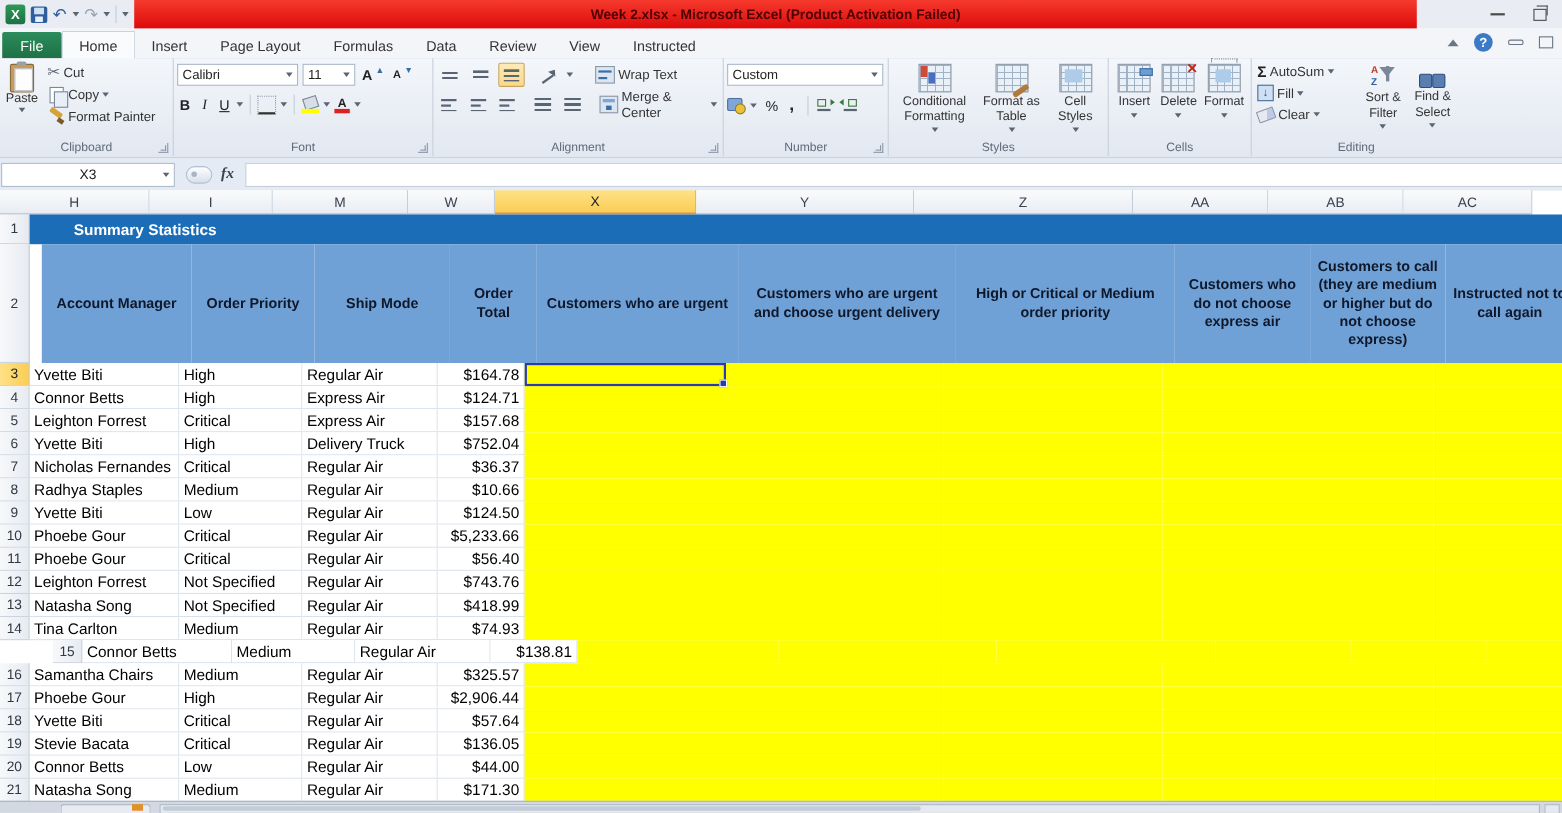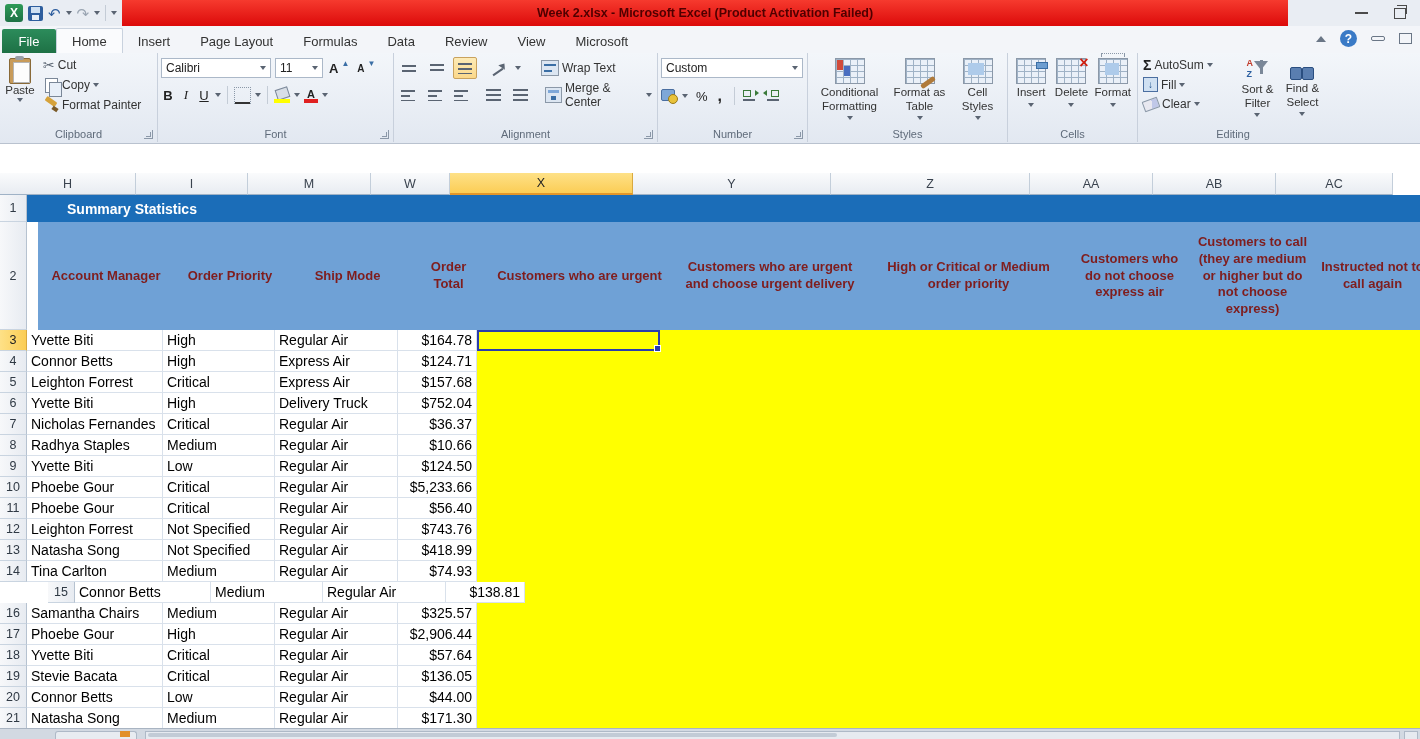--- a/index.html
+++ b/index.html
@@ -150,21 +150,21 @@
   .colheads{display:flex;height:22px;}
   .colh{height:22px;box-sizing:border-box;background:linear-gradient(#FAFBFC,#E8ECF2);border-right:1px solid #C3CEDA;border-bottom:1px solid #9FB2C6;
         display:flex;align-items:center;justify-content:center;font-size:12.5px;color:#39424E;}
   .colh.selh{background:linear-gradient(#FEE187,#FBCD55);border-right:1px solid #D9A93F;border-bottom:2px solid #E2962A;color:#222;}
   .row{display:flex;}
   .rn{width:27px;box-sizing:border-box;background:linear-gradient(90deg,#F7F8FA,#E7EBF1);border-right:1px solid #B6C2D0;border-bottom:1px solid #C9D4E0;
       display:flex;align-items:center;justify-content:center;font-size:12.5px;color:#2F3944;flex:none;}
   .rn.seln{background:linear-gradient(90deg,#FEE187,#FBCD55);border-right:1px solid #D9A93F;color:#222;}
   .cell{box-sizing:border-box;flex:none;overflow:hidden;white-space:nowrap;}
   .title-cell{background:#1B6DB8;color:#fff;font-weight:bold;font-size:14px;display:flex;align-items:center;padding-left:40px;}
-  .hdr2{background:#6FA1D6;color:#7f1d1d;font-weight:bold;font-size:13px;display:flex;align-items:center;justify-content:center;text-align:center;
+  .hdr2{background:#6FA1D6;color:#0f172a;font-weight:bold;font-size:13px;display:flex;align-items:center;justify-content:center;text-align:center;
         white-space:normal;line-height:1.3;padding:0 5px;}
   .cell.data{background:#fff;border-right:1px solid #D9E1EB;border-bottom:1px solid #D9E1EB;font-size:14px;color:#000;
         display:flex;align-items:center;padding:0 4px;}
   .cell.data.num{justify-content:flex-end;}
   .cell.yellow{background:#FFFF00;}
   .sel-overlay{position:absolute;left:477px;top:157px;width:183px;height:21px;box-sizing:border-box;border:2px solid #2A3CAD;background:transparent;}
   .sel-overlay:after{content:"";position:absolute;right:-3px;bottom:-3px;width:5px;height:5px;background:#2A3CAD;border:1px solid #fff;}
 
   
   .bottomstrip{position:absolute;left:0;right:0;bottom:0;height:10px;background:#D2D9E2;border-top:1px solid #A9B4C2;}
@@ -201,21 +201,21 @@
 
   <div class="tabrow">
     <div class="file-tab">File</div>
     <div class="tab active">Home</div>
     <div class="tab">Insert</div>
     <div class="tab">Page Layout</div>
     <div class="tab">Formulas</div>
     <div class="tab">Data</div>
     <div class="tab">Review</div>
     <div class="tab">View</div>
-    <div class="tab">Microsoft</div>
+    <div class="tab">Instructed</div>
     <div class="tabrow-right">
       <div class="chev-up"></div>
       <div class="help-icon">?</div>
       <div class="mini-dash"></div>
       <div class="mini-box"></div>
     </div>
   </div>
 
   <div class="ribbon">
 
@@ -428,20 +428,31 @@
         <div class="big-btn" style="width:46px;">
           <span class="binoc"></span>
           <span>Find &amp; Select</span>
           <span class="dd" style="margin-top:2px;"></span>
         </div>
       </div>
       <div class="group-label">Editing</div>
     </div>
   </div>
 
+  <div class="fbar">
+    <div class="namebox">
+      <span>X3</span>
+      <span class="dd"></span>
+    </div>
+    <div class="fx-wrap">
+      <span class="fx-circle"></span>
+      <span class="fx-label">fx</span>
+    </div>
+    <div class="ffield"></div>
+  </div>
 
   <div class="sheet">
     <div class="colheads" id="colheads">
         <div class="colh" style="width: 136px;">H</div>
         <div class="colh" style="width: 112px;">I</div>
         <div class="colh" style="width: 123px;">M</div>
         <div class="colh" style="width: 79px;">W</div>
         <div class="colh selh" style="width: 183px;">X</div>
         <div class="colh" style="width: 198px;">Y</div>
         <div class="colh" style="width: 199px;">Z</div>

